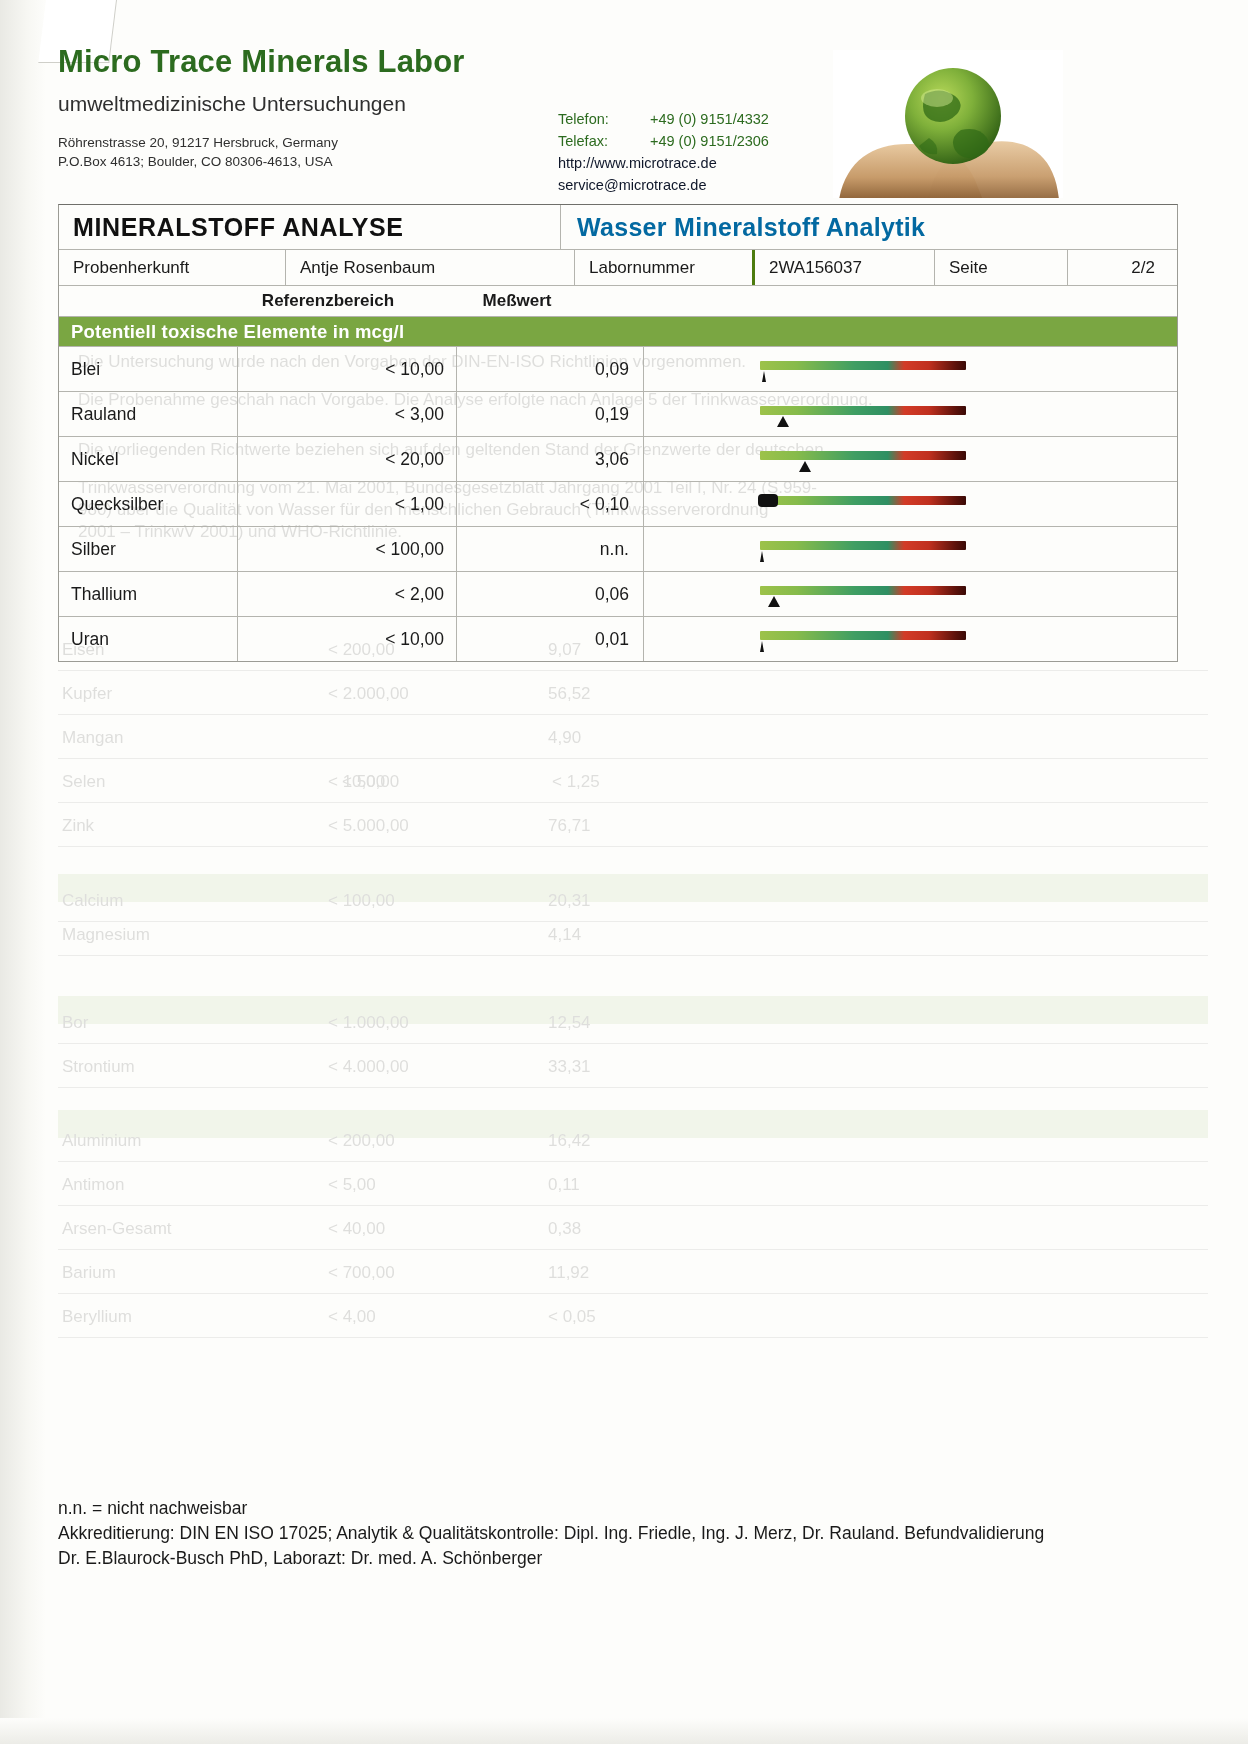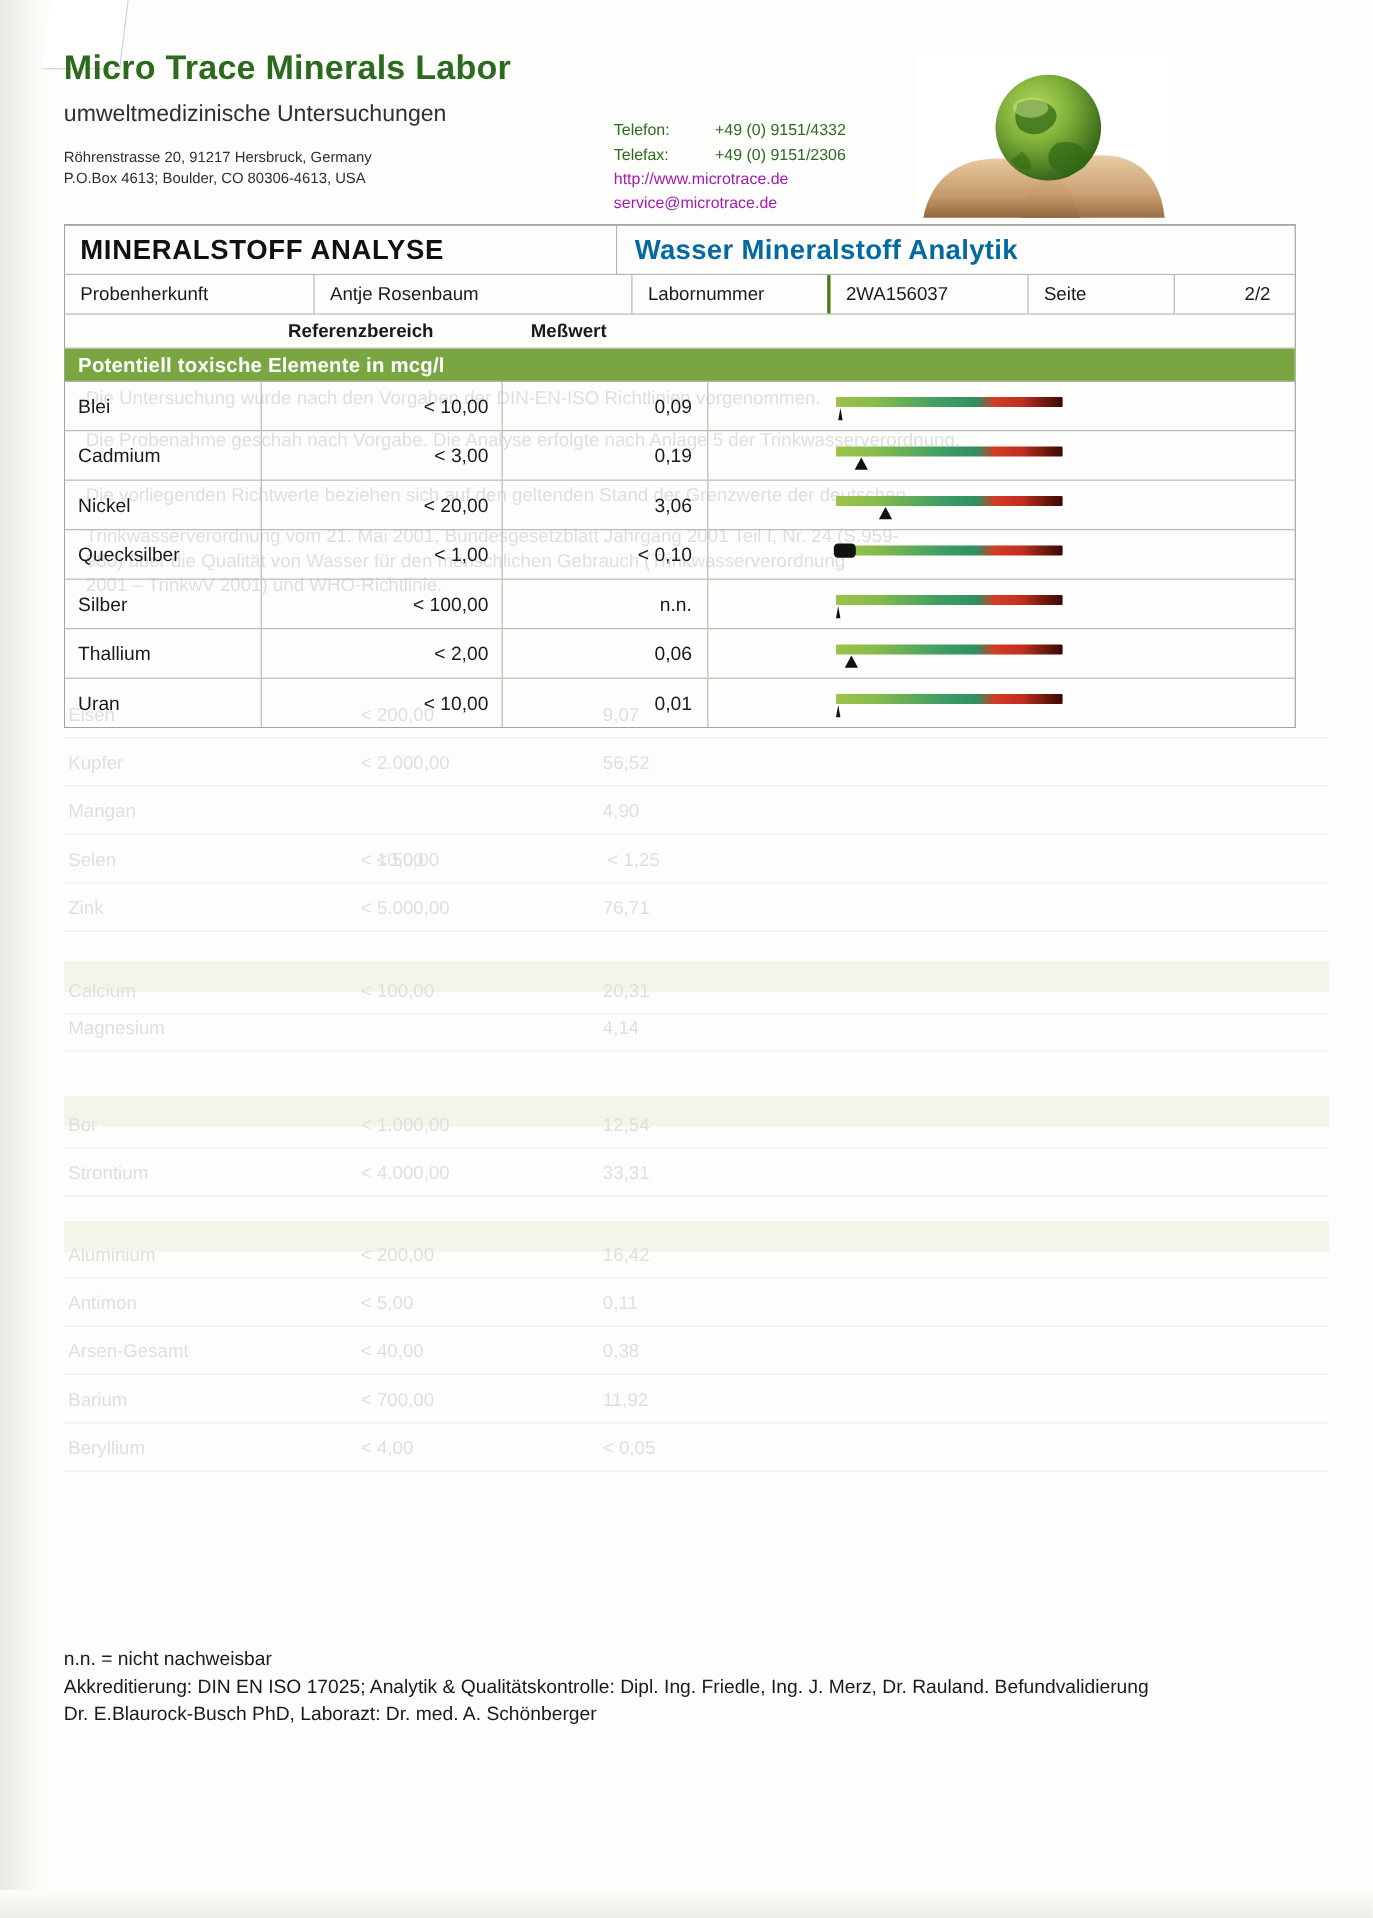--- a/index.html
+++ b/index.html
@@ -77,21 +77,21 @@
   .contact {
     position: absolute;
     left: 500px;
     top: 64px;
     font-size: 14.5px;
     color: #2c6b1f;
     line-height: 1.52;
   }
   .contact-row { display: flex; }
   .contact-row .lbl { width: 92px; }
-  .contact-link { color: #a21caf; }
+  .contact-link { color: #0f172a; }
 
   .globe {
     position: absolute;
     left: 775px;
     top: 6px;
     width: 230px;
     height: 148px;
   }
 
   
@@ -400,21 +400,21 @@
           <div class="rowline datarow">
             <div class="name">Blei</div>
             <div class="ref">&lt; 10,00</div>
             <div class="val">0,09</div>
             <div class="bar">
               <div class="gauge"></div>
               <div class="marker thin" style="left: 118.12px;"></div>
             </div>
           </div>
           <div class="rowline datarow">
-            <div class="name">Cadmium</div>
+            <div class="name">Rauland</div>
             <div class="ref">&lt; 3,00</div>
             <div class="val">0,19</div>
             <div class="bar">
               <div class="gauge"></div>
               <div class="marker" style="left: 132.66px;"></div>
             </div>
           </div>
           <div class="rowline datarow">
             <div class="name">Nickel</div>
             <div class="ref">&lt; 20,00</div>

